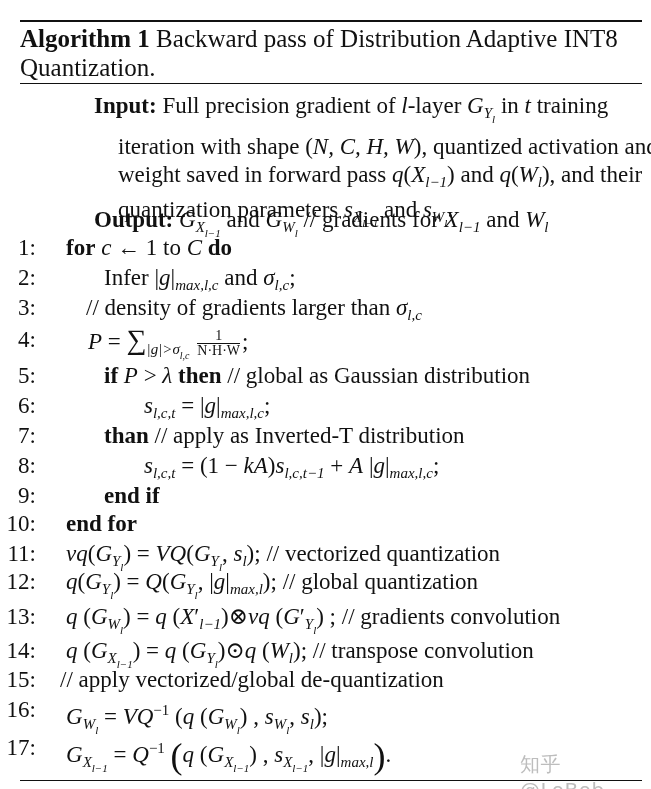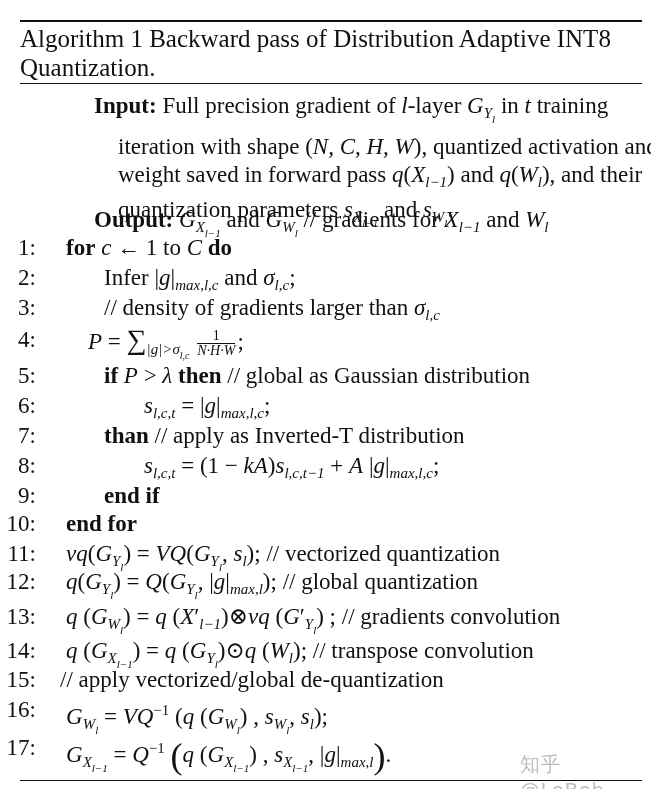--- a/index.html
+++ b/index.html
@@ -3,36 +3,36 @@
 <meta charset="utf-8">
 <style>
   html, body { margin:0; padding:0; background:#ffffff; }
   body { width:651px; height:789px; position:relative; overflow:hidden;
          font-family:"Liberation Serif", "DejaVu Serif", serif; color:#111; }
   .rule { position:absolute; left:20px; width:622px; background:#111; }
   .rule.top { top:20px; height:2px; }
   .rule.mid { top:83px; height:1px; }
   .rule.bot { top:780px; height:1px; }
   .caption { position:absolute; left:20px; top:24px; width:624px; font-size:25px; line-height:29px; }
-  .caption b { font-weight:normal; }
+  .caption b { font-weight:bold; }
   .io { position:absolute; left:46px; width:600px; font-size:23px; line-height:28px;margin-left:48px; }
   .io b { font-weight:bold; }
   .indent { padding-left:24px; }
   .line { position:absolute; left:0; width:651px; font-size:23px; line-height:28px; white-space:nowrap; }
   .ln { position:absolute; display:inline-block; width:50px; text-align:right; left:0; }
   .body { position:absolute; }
   i, .m { font-style:italic; }
   sub { font-size:15px; vertical-align:-5px; font-style:italic; }
   sup { font-size:15px; vertical-align:9px; }
   b.kw { font-weight:bold; }
   .watermark { position:absolute; left:520px; top:751px; font-family:"DejaVu Sans", sans-serif;
                font-size:20px; color:#bdbdbd; letter-spacing:0.5px; }
   .frac { display:inline-block; vertical-align:middle; text-align:center; font-size:14px; line-height:14px; margin:0 2px; }
   .frac .num { display:block; border-bottom:1px solid #111; padding:0 2px; }
-  .frac .den { display:block; font-style:italic; }
+  .frac .den { display:block; }
   .bigparen { font-size:36px; vertical-align:-6px; font-style:normal; }
 </style>
 </head>
 <body>
 
 <div class="rule top"></div>
 
 <div class="caption">
   <b>Algorithm 1</b>
   <span>Backward pass of Distribution Adaptive INT8 Quantization.</span>
@@ -67,21 +67,21 @@
 <div class="line" style="top:264px;">
   <span class="ln" style="left:-14px">2:</span>
   <span class="body" style="left:104px">
     <span>Infer</span>
     |<i>g</i>|<sub>max,l,c</sub> <span>and</span> <i>σ</i><sub>l,c</sub>;
   </span>
 </div>
 
 <div class="line" style="top:294px;">
   <span class="ln" style="left:-14px">3:</span>
-  <span class="body" style="left:104px">
+  <span class="body" style="left:86px">
     <span>// density of gradients larger than</span> <i>σ</i><sub>l,c</sub>
   </span>
 </div>
 
 <div class="line" style="top:326px;">
   <span class="ln" style="left:-14px">4:</span>
   <span class="body" style="left:88px">
     <i>P</i> = <span style="font-size:28px">∑</span><sub>|g|&gt;σ<sub style="font-size:10px">l,c</sub></sub>
     <span class="frac"><span class="num">1</span><span class="den">N·H·W</span></span>;
   </span>

